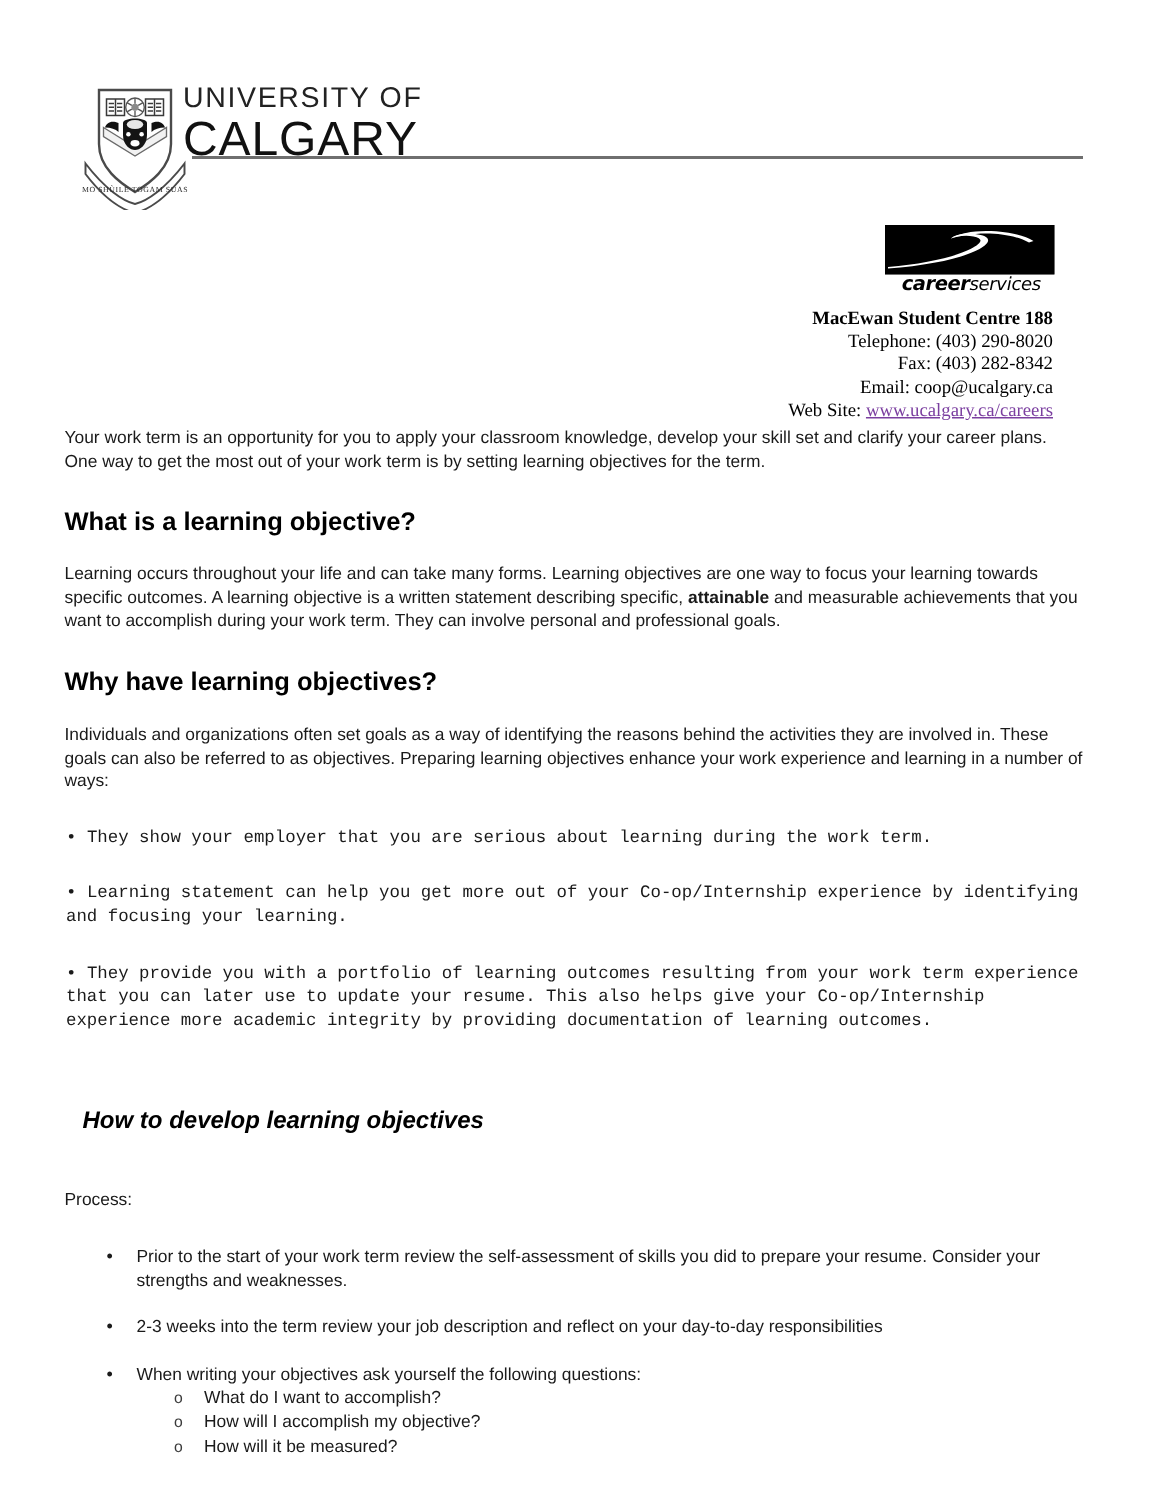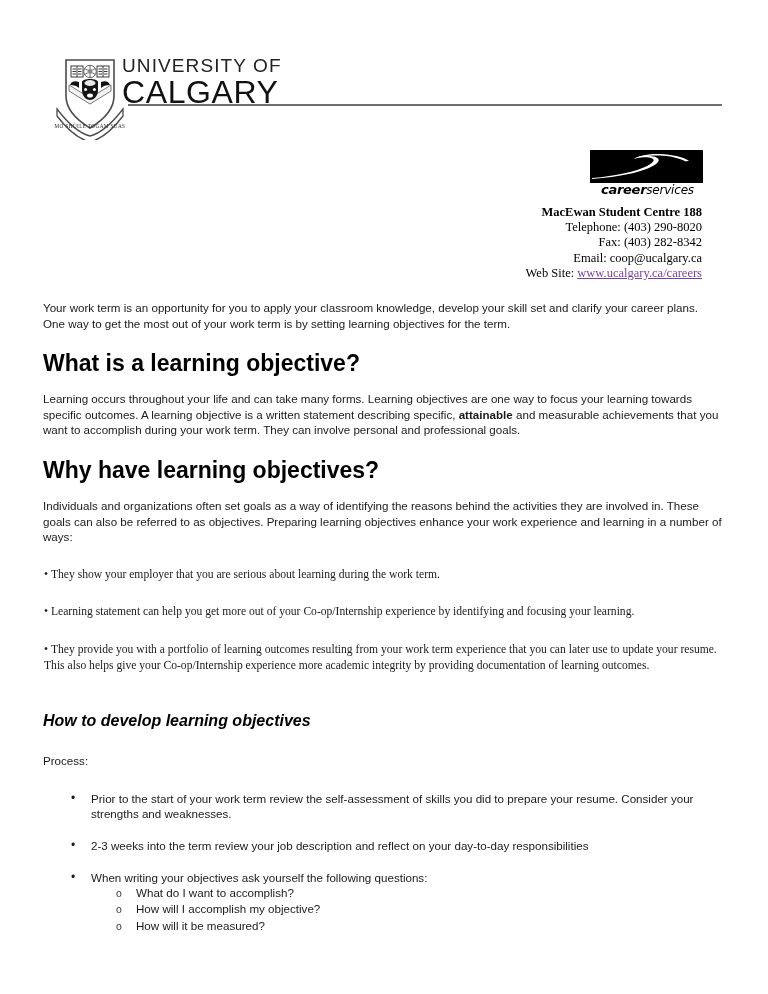--- a/index.html
+++ b/index.html
@@ -136,61 +136,61 @@
   .contact a,
   .contact .weblink {
     color: #7b3fa0;
     text-decoration: underline;
   }
 
   
   .content {
     position: absolute;
     left: 43px;
-    top: 300px;
+    top: 284px;
     width: 680px;
   }
 
   p.body {
     margin: 0;
     font-size: 11.6px;
     line-height: 15.6px;
     color: #1a1a1a;
     font-family: "Liberation Sans", sans-serif;
   }
 
   h2.sec {
     margin: 0;
-    font-size: 23px;
+    font-size: 17px;
     line-height: 21px;
     font-weight: bold;
     color: #000000;
     font-family: "Liberation Sans", sans-serif;
   }
 
   h2.sec-italic {
-    margin: 0;
+    margin: 12px;
     font-size: 16px;
     line-height: 20px;
     font-weight: bold;
     font-style: italic;
     color: #000000;
     font-family: "Liberation Sans", sans-serif;
   }
   .gap-m  { height: 17px; }
   .gap-l  { height: 22px; }
   .gap-xxl{ height: 38px; }
 
   
   p.inline-bullet {
     margin: 0;
     font-size: 11.6px;
     line-height: 15.6px;
     color: #1a1a1a;
-    font-family: Liberation Serif, serif;
+    font-family: Liberation Mono, monospace;
     padding-left: 1px;
   }
   p.inline-bullet .bul {
     font-size: 11.6px;
   }
 
   
   ul.proc {
     margin: 0;
     padding: 0;

